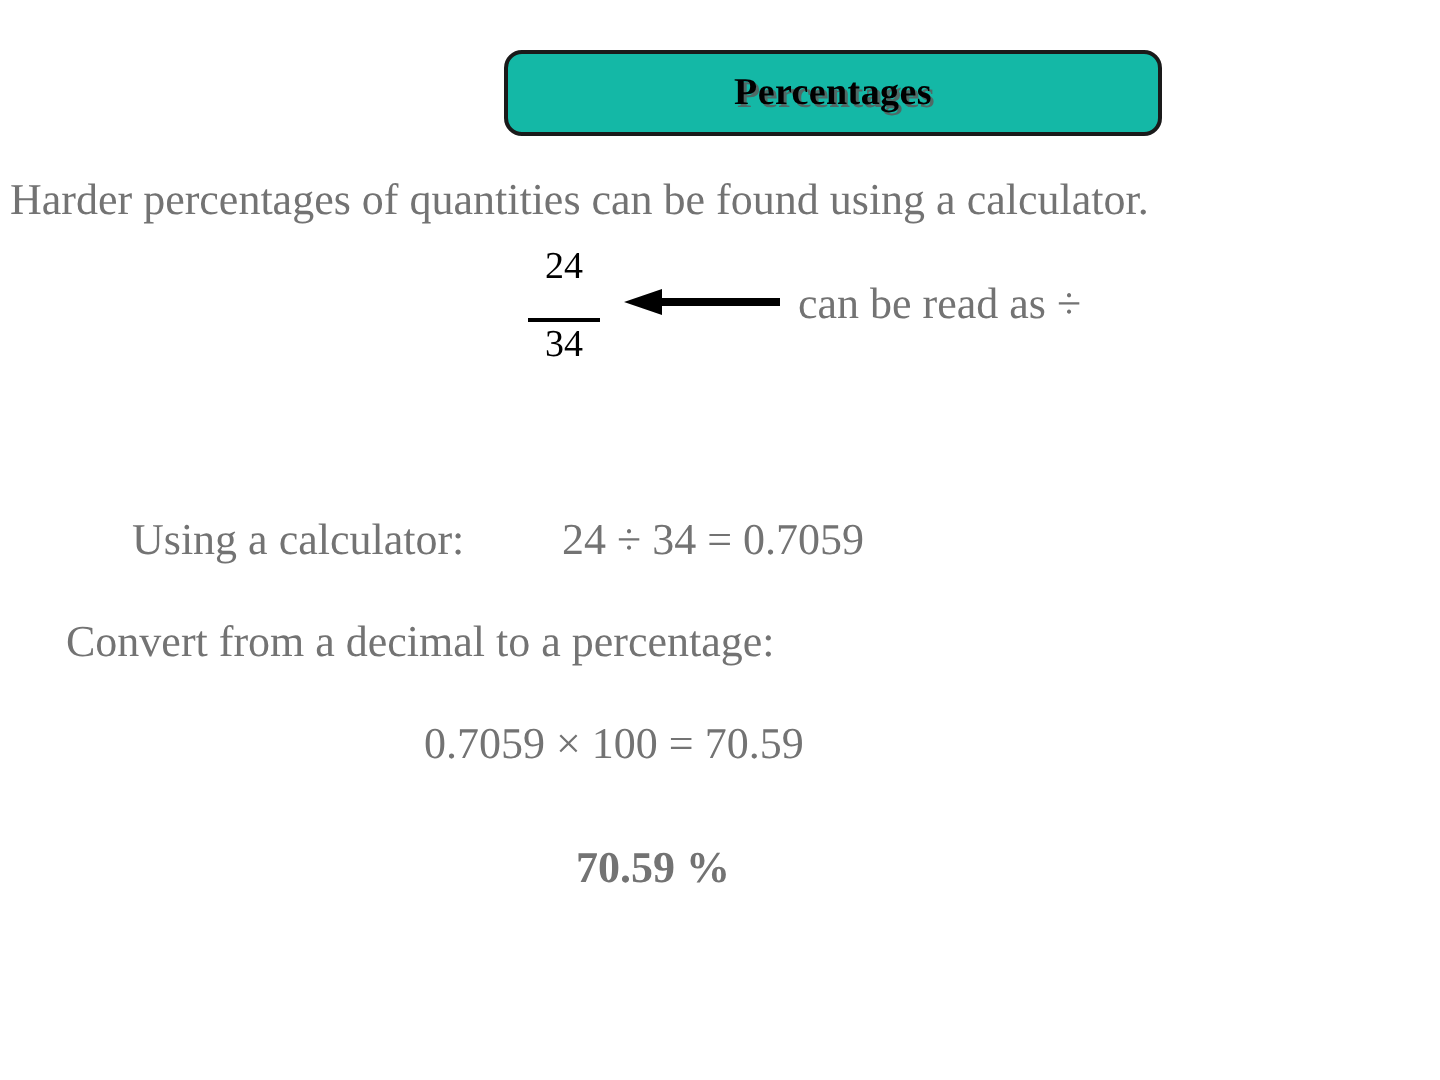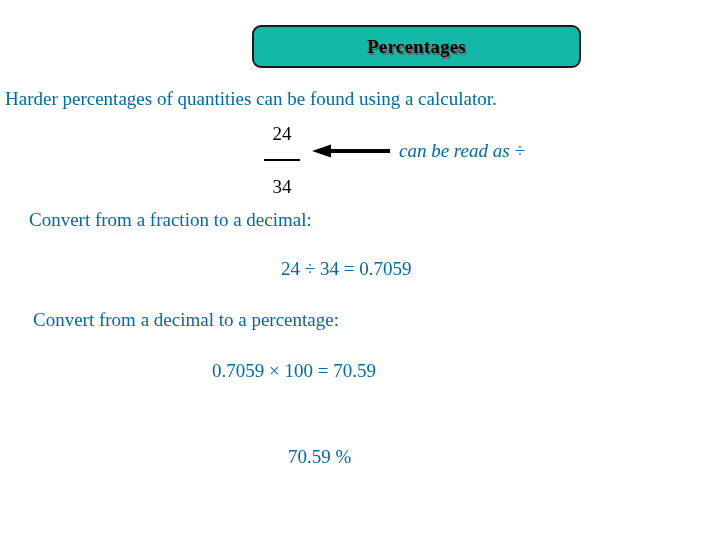--- a/index.html
+++ b/index.html
@@ -46,34 +46,34 @@
     color: #000000;
     text-shadow: 1.5px 1.5px 0 rgba(90,90,90,0.85);
     white-space: nowrap;
   }
 
   
   .line {
     position: absolute;
     white-space: nowrap;
     font-family: "Liberation Serif", "DejaVu Serif", serif;
-    font-size: 19px;
+    font-size: 22px;
     line-height: 1;
-    color: #0369a1;
+    color: #737373;
   }
 
   .intro-line   { left: 5px;   top: 89px; }
   .compare-line { left: 105px; top: 141px; }
-  .read-line    { left: 399px; top: 141px; font-style: italic; }
+  .read-line    { left: 399px; top: 141px; }
   .convert1     { left: 29px;  top: 210px; }
   .calc-label   { left: 66px;  top: 259px; }
   .calc-value   { left: 281px; top: 259px; text-align: right; }
   .convert2     { left: 33px;  top: 310px; text-align: right; }
   .mult-line    { left: 212px; top: 361px; }
-  .answer-line  { left: 288px; top: 447px; font-weight: normal; }
+  .answer-line  { left: 288px; top: 423px; font-weight: bold; }
 
   
   .fraction {
     position: absolute;
     left: 264px;
     top: 124px;
     width: 36px;
     text-align: center;
     font-family: "Liberation Serif", "DejaVu Serif", serif;
     font-size: 19px;
@@ -84,21 +84,21 @@
     padding-bottom: 16px;
   }
   .fraction .bar {
     display: block;
     height: 2px;
     background: #000000;
     width: 100%;
   }
   .fraction .denom {
     display: block;
-    padding-top: 16px;
+    padding-top: 2px;
   }
 
   
   .arrow {
     position: absolute;
     left: 312px;
     top: 144px;
     width: 78px;
     height: 14px;
   }
@@ -126,22 +126,22 @@
 
   <div class="arrow">
     <svg width="78" height="14" viewBox="0 0 78 14" xmlns="http://www.w3.org/2000/svg">
       <line x1="16" y1="7" x2="78" y2="7" stroke="#000000" stroke-width="4"></line>
       <polygon points="0,7 19,0.5 19,13.5" fill="#000000"></polygon>
     </svg>
   </div>
 
   <div class="line read-line">can be read as ÷</div>
 
-  <div class="line convert1">Convert from a fraction to a decimal:</div>
 
+  <div class="line calc-label">Using a calculator:</div>
   <div class="line calc-value">24 ÷ 34 = 0.7059</div>
 
   <div class="line convert2">Convert from a decimal to a percentage:</div>
 
   <div class="line mult-line">0.7059 × 100 = 70.59</div>
 
   <div class="line answer-line">70.59 %</div>
 
 </div>
 

